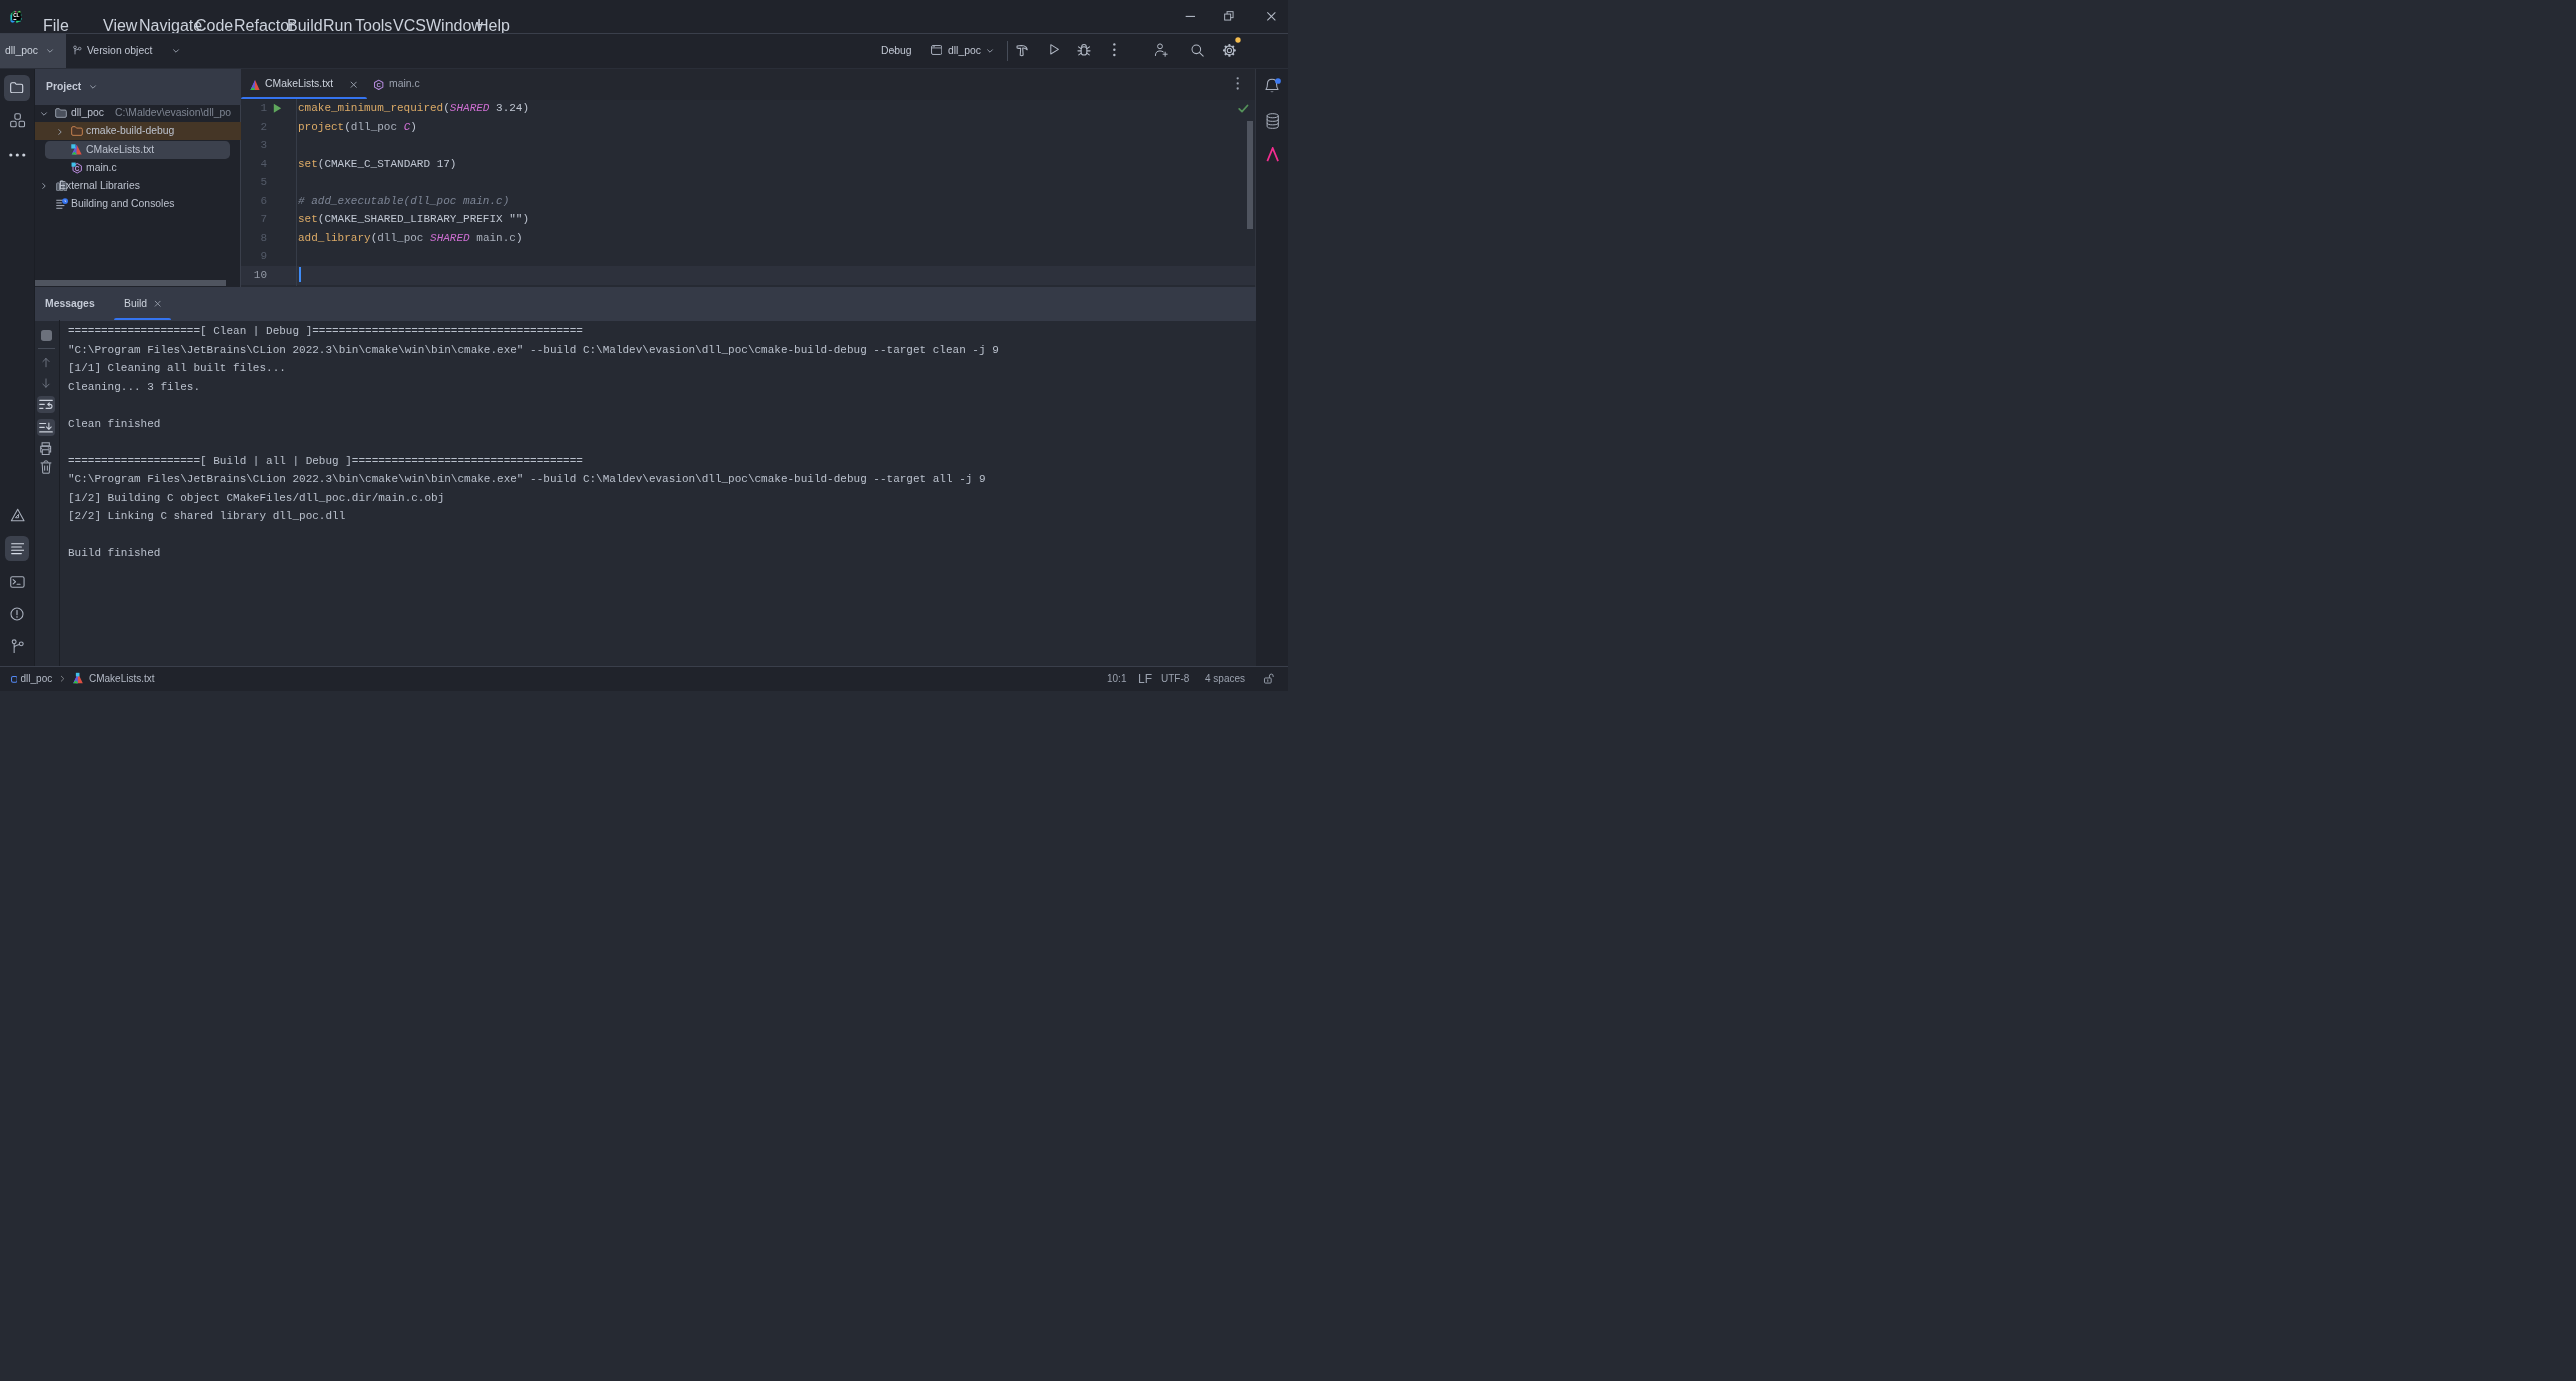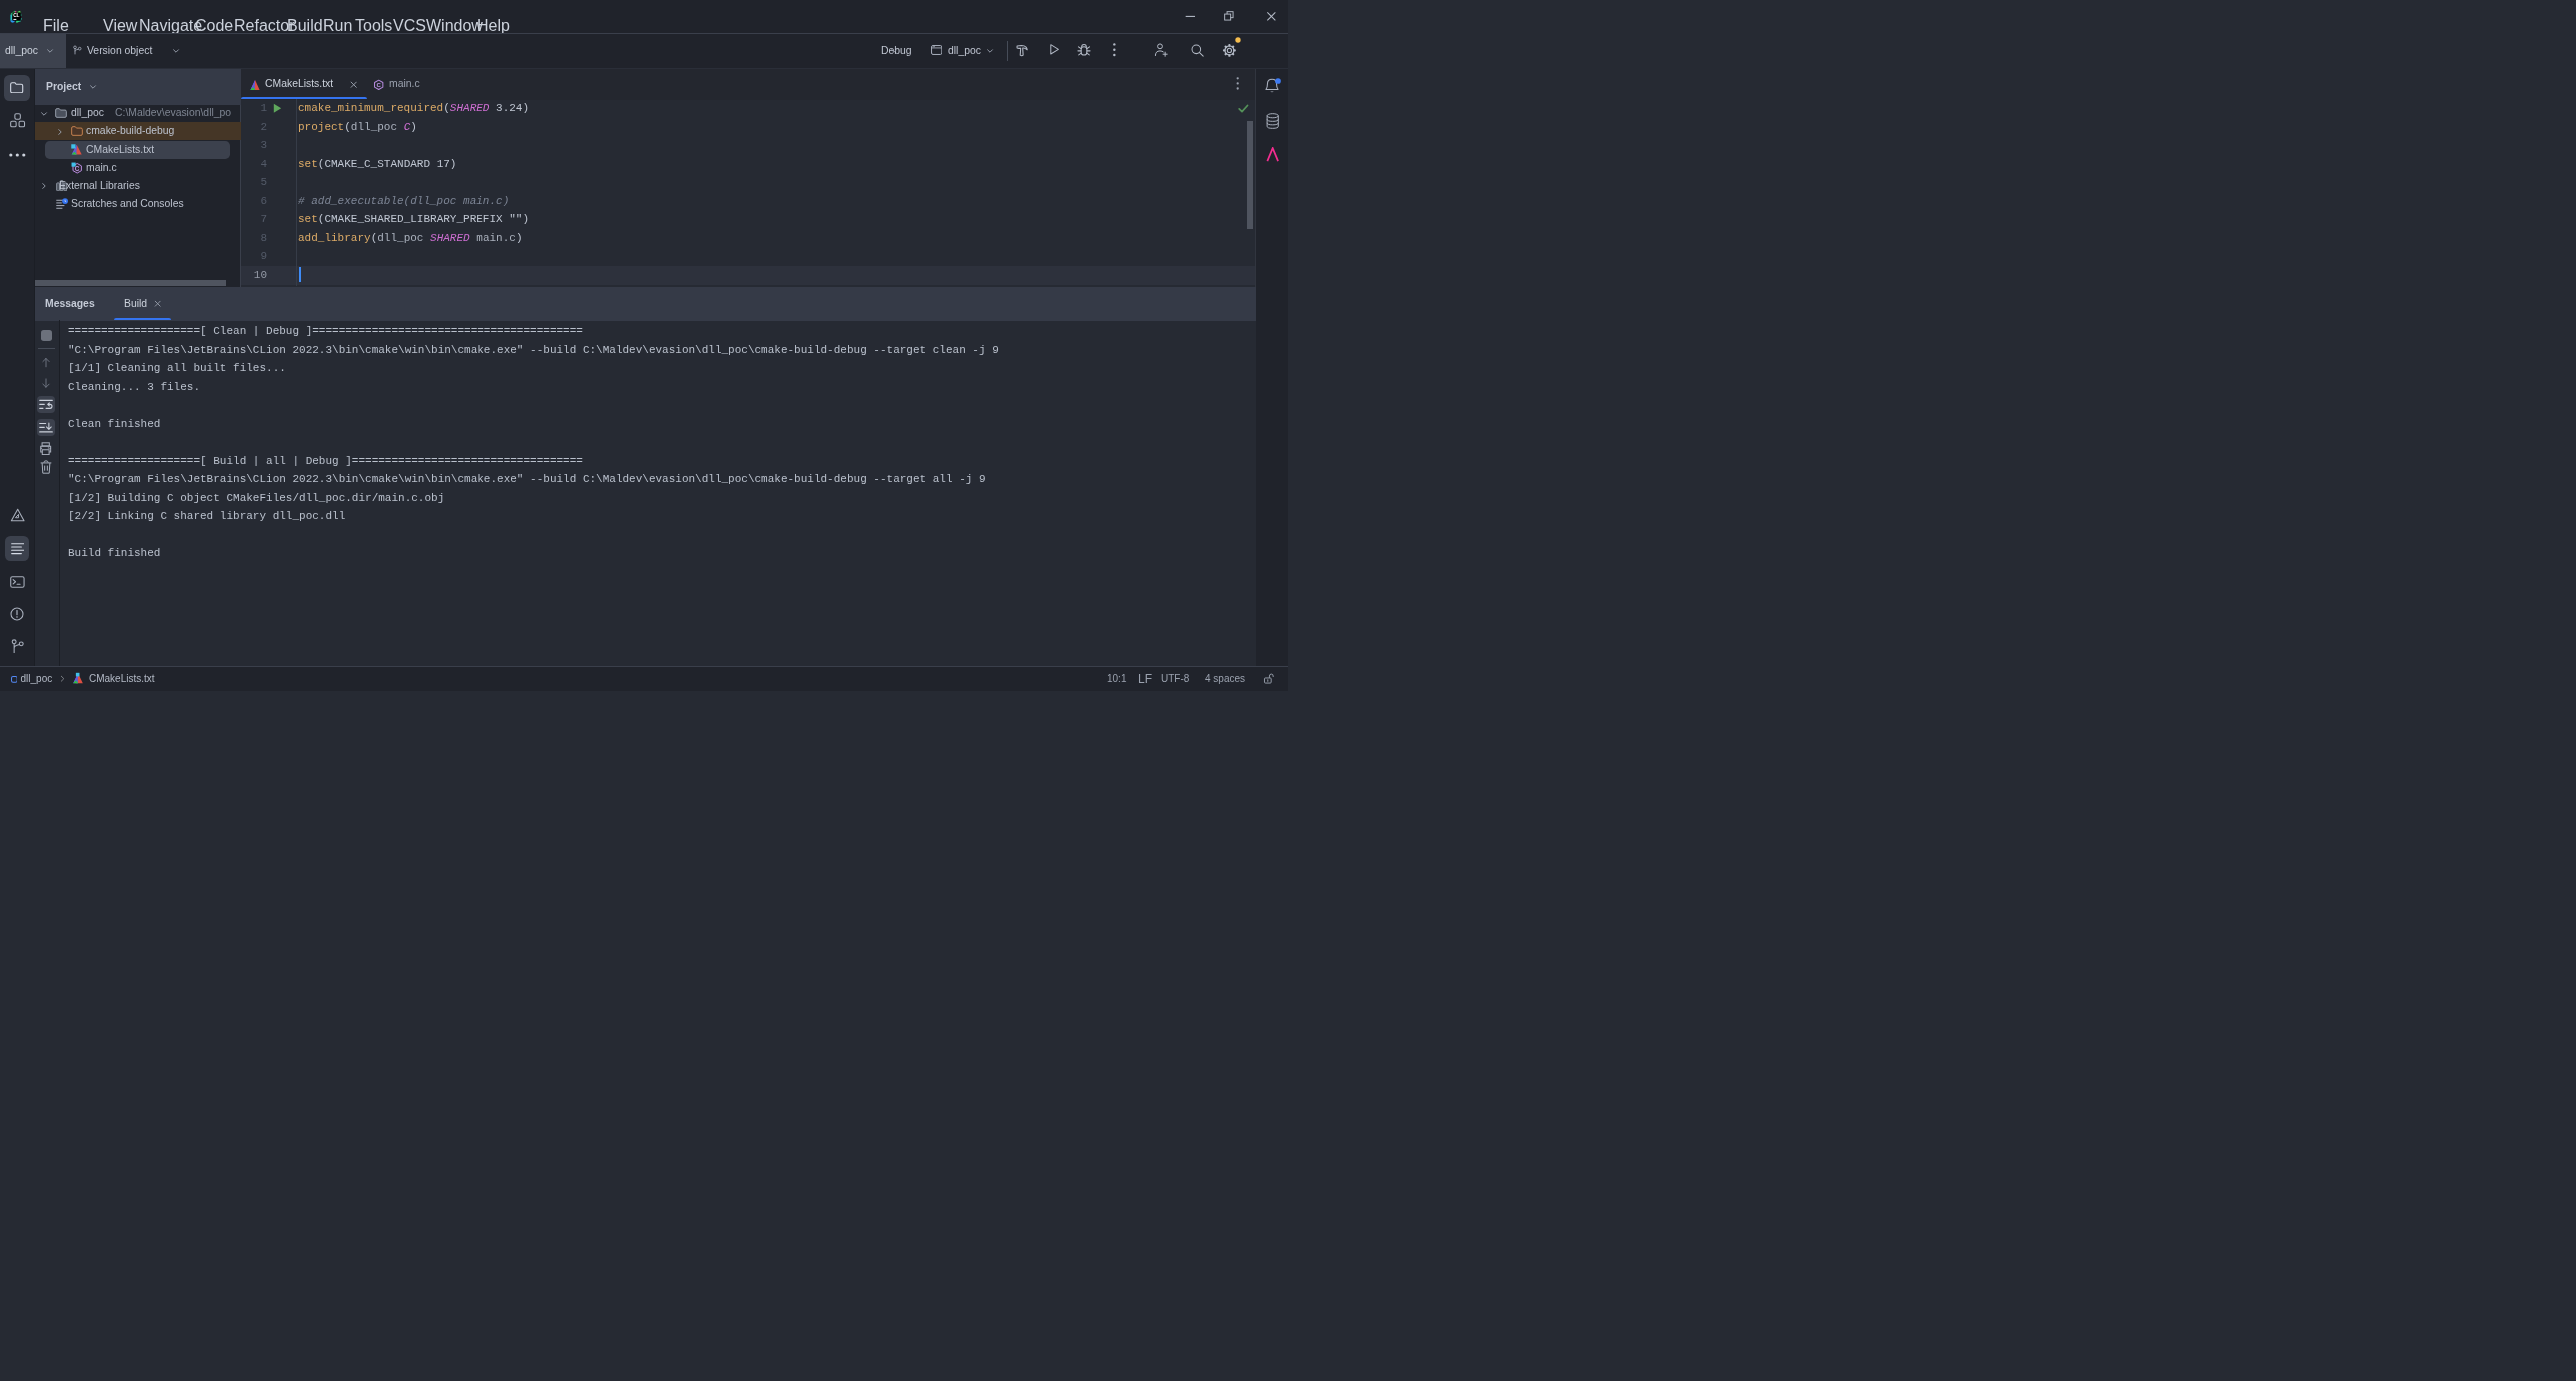--- a/index.html
+++ b/index.html
@@ -238,21 +238,21 @@
     <rect x="6.4" y="1" width="4.2" height="15" rx="1" fill="#4a505c" stroke="#9aa1ae" stroke-width="1.3"></rect>
     <rect x="11.8" y="4.4" width="4.2" height="11.6" rx="1" fill="#4a505c" stroke="#9aa1ae" stroke-width="1.3"></rect>
   </svg>
   <div class="abs ui" style="left:59px;top:177px;height:18px;line-height:18px;">External Libraries</div>
 
   <svg class="abs" style="left:56px;top:198px;" width="12.7" height="12" viewBox="0 0 19 18">
     <path d="M 1 3.4 L 10 3.4 M 1 7.4 L 8 7.4 M 1 11.4 L 12 11.4 M 1 15.4 L 9 15.4" stroke="#a9b0bd" stroke-width="1.5" stroke-linecap="round"></path>
     <circle cx="13.6" cy="4.6" r="4.4" fill="#3574f0"></circle>
     <path d="M 13.6 2.6 L 13.6 4.9 L 15.3 5.8" stroke="#d7dde8" stroke-width="1.1" fill="none"></path>
   </svg>
-  <div class="abs ui" style="left:71px;top:195px;height:18px;line-height:18px;">Scratches and Consoles</div>
+  <div class="abs ui" style="left:71px;top:195px;height:18px;line-height:18px;">Building and Consoles</div>
 
   <div class="abs" style="left:35px;top:280px;width:191px;height:5.7px;background:#4f545f;"></div>
 
   <div class="abs" id="editor" style="left:241px;top:69px;width:1015px;height:218px;background:#262a33;"></div>
 
   <div class="abs" id="tabbar" style="left:241px;top:69px;width:1015px;height:30.5px;background:#24272f;"></div>
   <svg class="abs" style="left:250px;top:79px;" width="10" height="12" viewBox="0 0 15 18">
     <polygon points="7.6,1.5 14.4,16.5 4.2,16.5" fill="#dd4f42"></polygon>
     <polygon points="7.6,1.5 0.6,16.5 7.2,16.5 7.2,8.3" fill="#4d66d4"></polygon>
     <polygon points="7.6,1.5 7.2,8.3 0.6,16.5" fill="#7153d6"></polygon>

